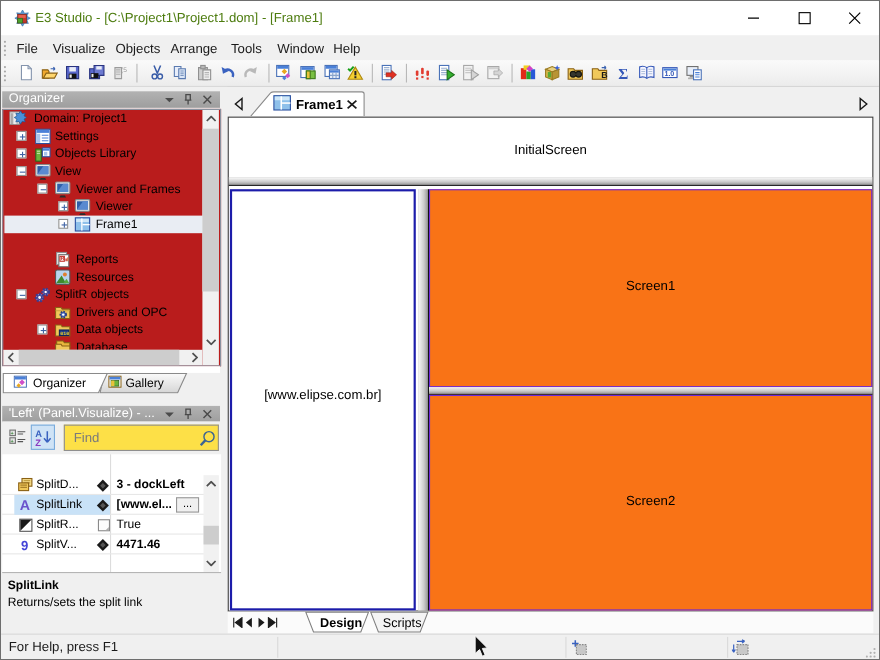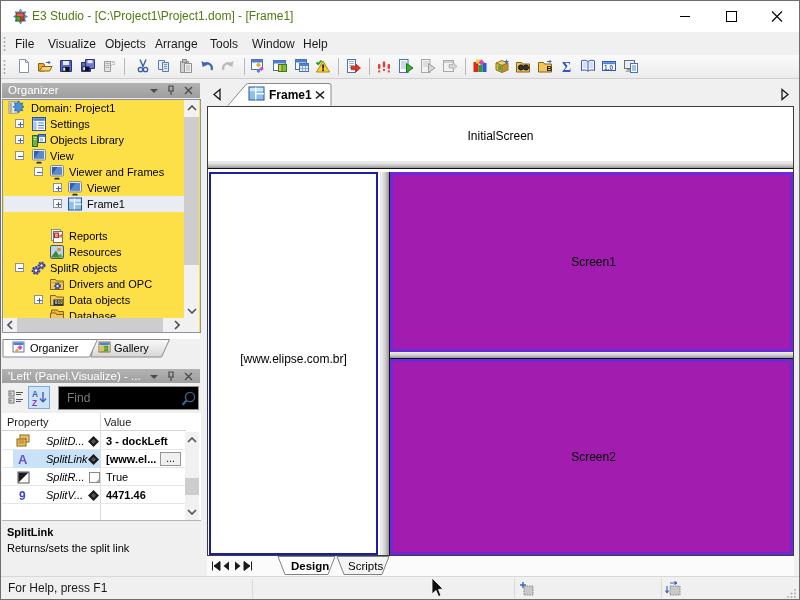--- a/index.html
+++ b/index.html
@@ -16,49 +16,49 @@
 .menu-item { top:5px; font-size:12px; color:#1a1a1a; }
 
 #toolbar { left:1px; top:55px; width:798px; height:24px; background:linear-gradient(#fafafa,#ececec); border-bottom:1px solid #cfcfcf; }
 .tsep { position:absolute; top:3px; width:1px; height:17px; background:#b8b8b8; }
 .ticon { position:absolute; top:3px; width:16px; height:16px; }
 
 #panel { left:1px; top:79px; width:206px; height:520px; background:#f0f0f0; }
 .phead { position:absolute; left:1px; width:198px; height:15px; background:linear-gradient(#b2b2b2,#9e9e9e); }
 .phead .ttl { position:absolute; left:6px; top:1px; font-size:11.5px; color:#fff; white-space:nowrap; }
 .capico { position:absolute; top:2px; }
-#tree { left:1px; top:20px; width:199px; height:234px; background:#fde047; border:1px solid #8a92a0; }
+#tree { left:1px; top:20px; width:199px; height:234px; background:#b91c1c; border:1px solid #8a92a0; }
 .trow { position:absolute; left:1px; width:181px; height:16px; font-size:11px; color:#000; }
 .trow span { position:absolute; top:2px; white-space:nowrap; }
 .pm { position:absolute; width:9px; height:9px; top:3px; background:#fff; border:1px solid #919191; }
 .pm i { position:absolute; left:1px; top:1px; width:7px; height:7px; font-style:normal; }
 .pm i::before { content:""; position:absolute; left:1px; top:3px; width:5px; height:1px; background:#3f63a4; }
 .pm.plus i::after { content:""; position:absolute; left:3px; top:1px; width:1px; height:5px; background:#3f63a4; }
 .ticn { position:absolute; width:16px; height:16px; top:0; }
 
 .sb { position:absolute; background:#f1f1f1; }
 .sbthumb { position:absolute; background:#cdcdcd; }
 
 #ptabs { left:1px; top:259px; width:199px; height:20px; }
 
 #findrow { left:1px; top:304px; width:199px; height:30px; background:#f0f0f0; }
-#findbox { position:absolute; left:56px; top:3px; width:141px; height:24px; background:#000000; border:1px solid #8f8f8f; }
+#findbox { position:absolute; left:56px; top:3px; width:141px; height:24px; background:#fde047; border:1px solid #8f8f8f; }
 #findbox .ph { position:absolute; left:8px; top:4px; color:#7b7b7b; font-size:12px; }
 
 #grid { left:1px; top:334px; width:199px; height:107px; background:#fff; }
 .gr { position:absolute; left:0; width:184px; height:18px; border-bottom:1px solid #e7e7e7; font-size:11px; }
-.gr .nm { position:absolute; left:44px; top:3px; color:#000;font-style:italic; }
+.gr .nm { position:absolute; left:31px; top:3px; color:#000; }
 .gr .vl { position:absolute; left:104px; top:3px; color:#000; }
 #desc { left:1px; top:441px; width:199px; height:55px; background:#f0f0f0; border-top:1px solid #b5b5b5; font-size:11px; }
 
 #tabbar { left:207px; top:82px; width:587px; height:24px; background:#f0f0f0; }
 #canvas { left:207px; top:106px; width:587px; height:450px; background:#fff; border:1px solid #3c3c3c; }
 .hsplit { position:absolute; background:linear-gradient(#f2f2f2 0%,#cccccc 55%,#969696 100%); border-top:1px solid #e6e6e6; border-bottom:1px solid #111; }
 .vsplit { position:absolute; background:linear-gradient(90deg,#f2f2f2 0%,#cccccc 55%,#969696 100%); border-left:1px solid #e6e6e6; border-right:1px solid #111; }
-.paneblk { position:absolute; border:3px solid #6d28d9; background:#a21caf; }
+.paneblk { position:absolute; border:1px solid #6d28d9; background:#f97316; }
 .lbl { position:absolute; font-weight:normal; font-size:12px; color:#000; text-align:center; }
 #btabbar { left:207px; top:556px; width:587px; height:20px; background:#fbfbfb; }
 
 #status { left:1px; top:576px; width:798px; height:23px; background:#f0f0f0; border-top:1px solid #d8d8d8; }
 #status .txt { position:absolute; left:7px; top:4px; font-size:12px; color:#1a1a1a; }
 .ssep { position:absolute; top:2px; width:1px; height:19px; background:#d9d9d9; }
 </style>
 </head>
 <body>
 <div id="frame"></div>
@@ -501,24 +501,20 @@
     </div>
     <div class="abs" id="findbox">
         <span class="ph">Find</span>
       <svg class="abs" style="left:121px;top:3px" width="18" height="18" viewBox="0 0 18 18">
           <circle cx="10" cy="7" r="4.6" fill="none" stroke="#3d6493" stroke-width="1.3"></circle>
           <path d="M6.6 10.4 L2.5 14.8" stroke="#3d6493" stroke-width="2.2"></path>
         </svg>
     </div>
   </div>
   <div class="abs" id="grid">
-    <div class="abs" style="left:0;top:0;width:184px;height:18px;border-bottom:1px solid #d4d4d4;font-size:11px;color:#1a1a1a">
-        <span class="abs" style="left:5px;top:3px">Property</span>
-        <span class="abs" style="left:102px;top:3px">Value</span>
-      </div>
     <div class="abs" style="left:98px;top:0;width:1px;height:107px;background:#dcdcdc"></div>
     <div class="gr" style="top:19px">
       <svg class="abs" style="left:14px;top:2px" width="15" height="14" viewBox="0 0 15 14">
           <rect x="4" y="1" width="9" height="7" fill="#f5dc8a" stroke="#8a6114"></rect>
           <path d="M5.5 3 h6 M5.5 5 h6" stroke="#b08a2a" stroke-width="0.8"></path>
           <rect x="1" y="5" width="9" height="7" fill="#f0c85a" stroke="#8a6114"></rect>
           <path d="M2.5 7 h6 M2.5 9 h6" stroke="#8a6114" stroke-width="0.8"></path>
         </svg>
       <span class="nm">SplitD...</span>
       <svg class="abs" style="left:85px;top:3px" width="13" height="13">

